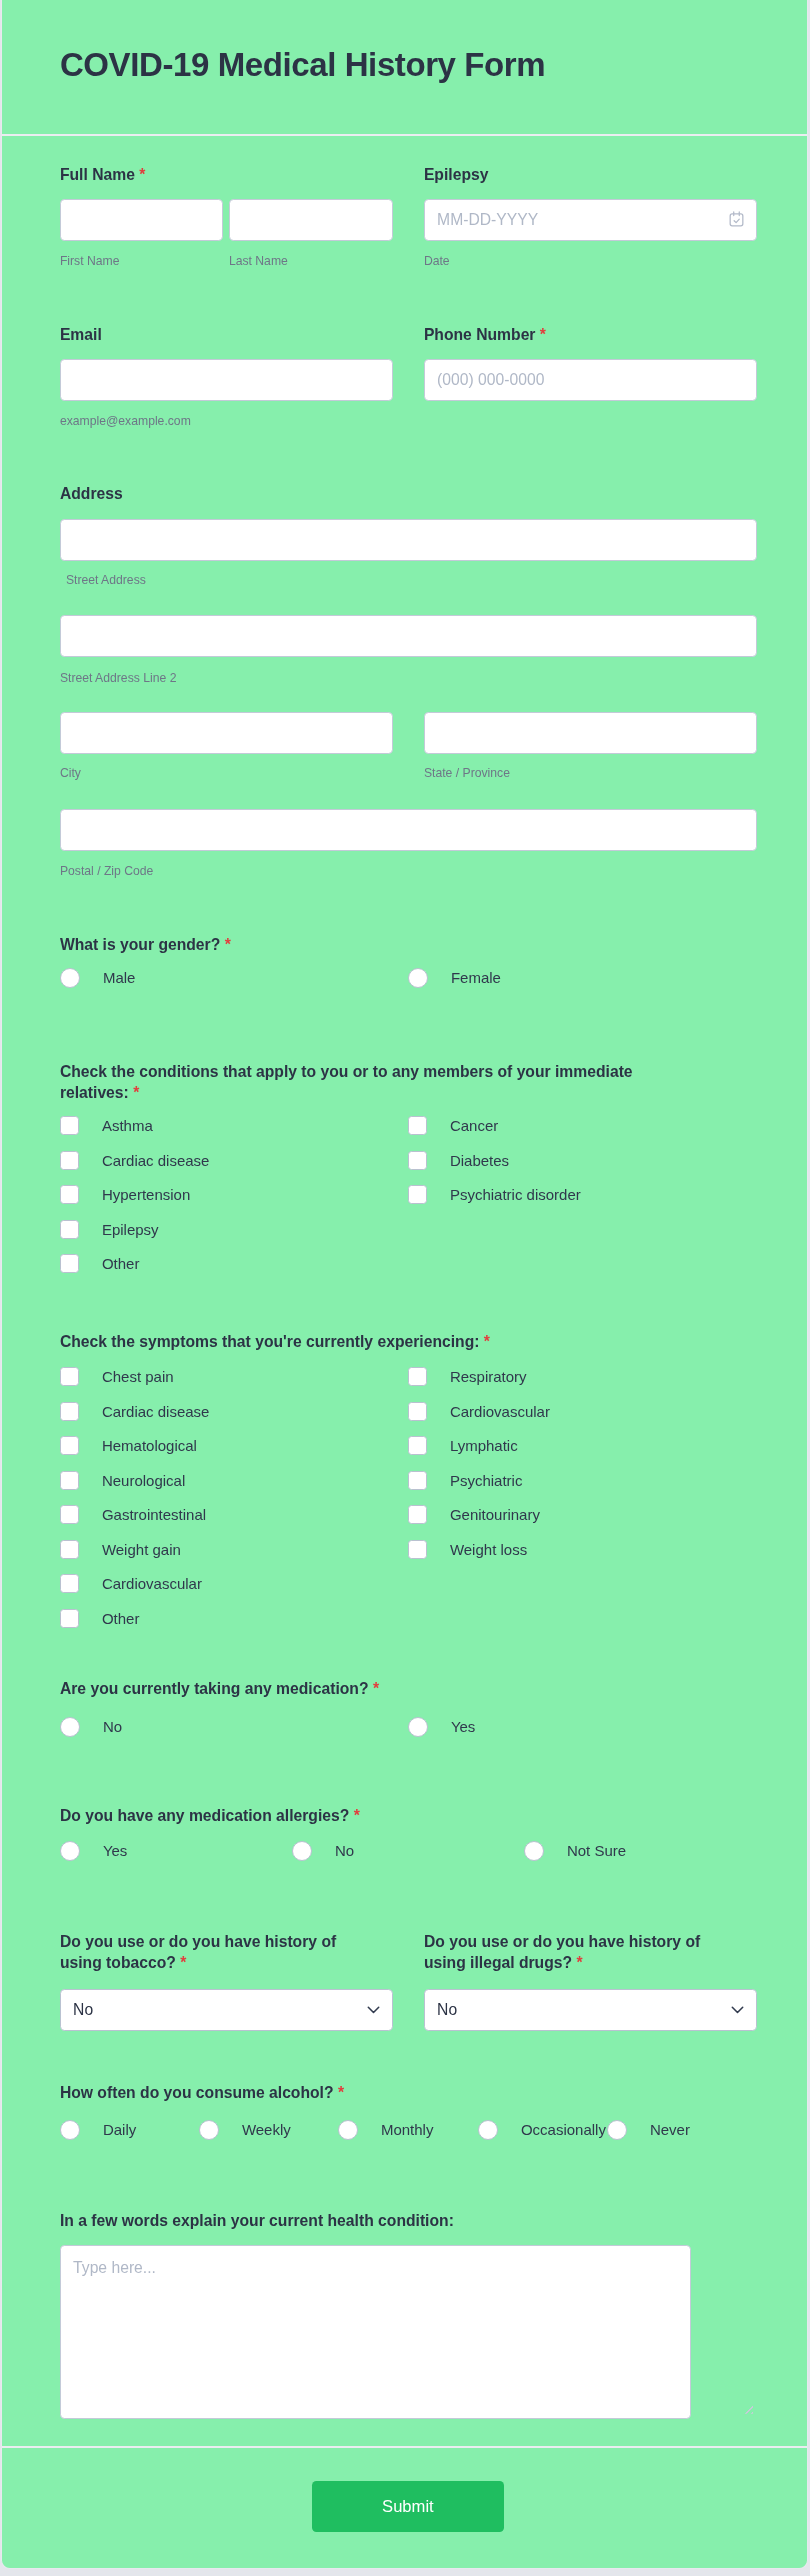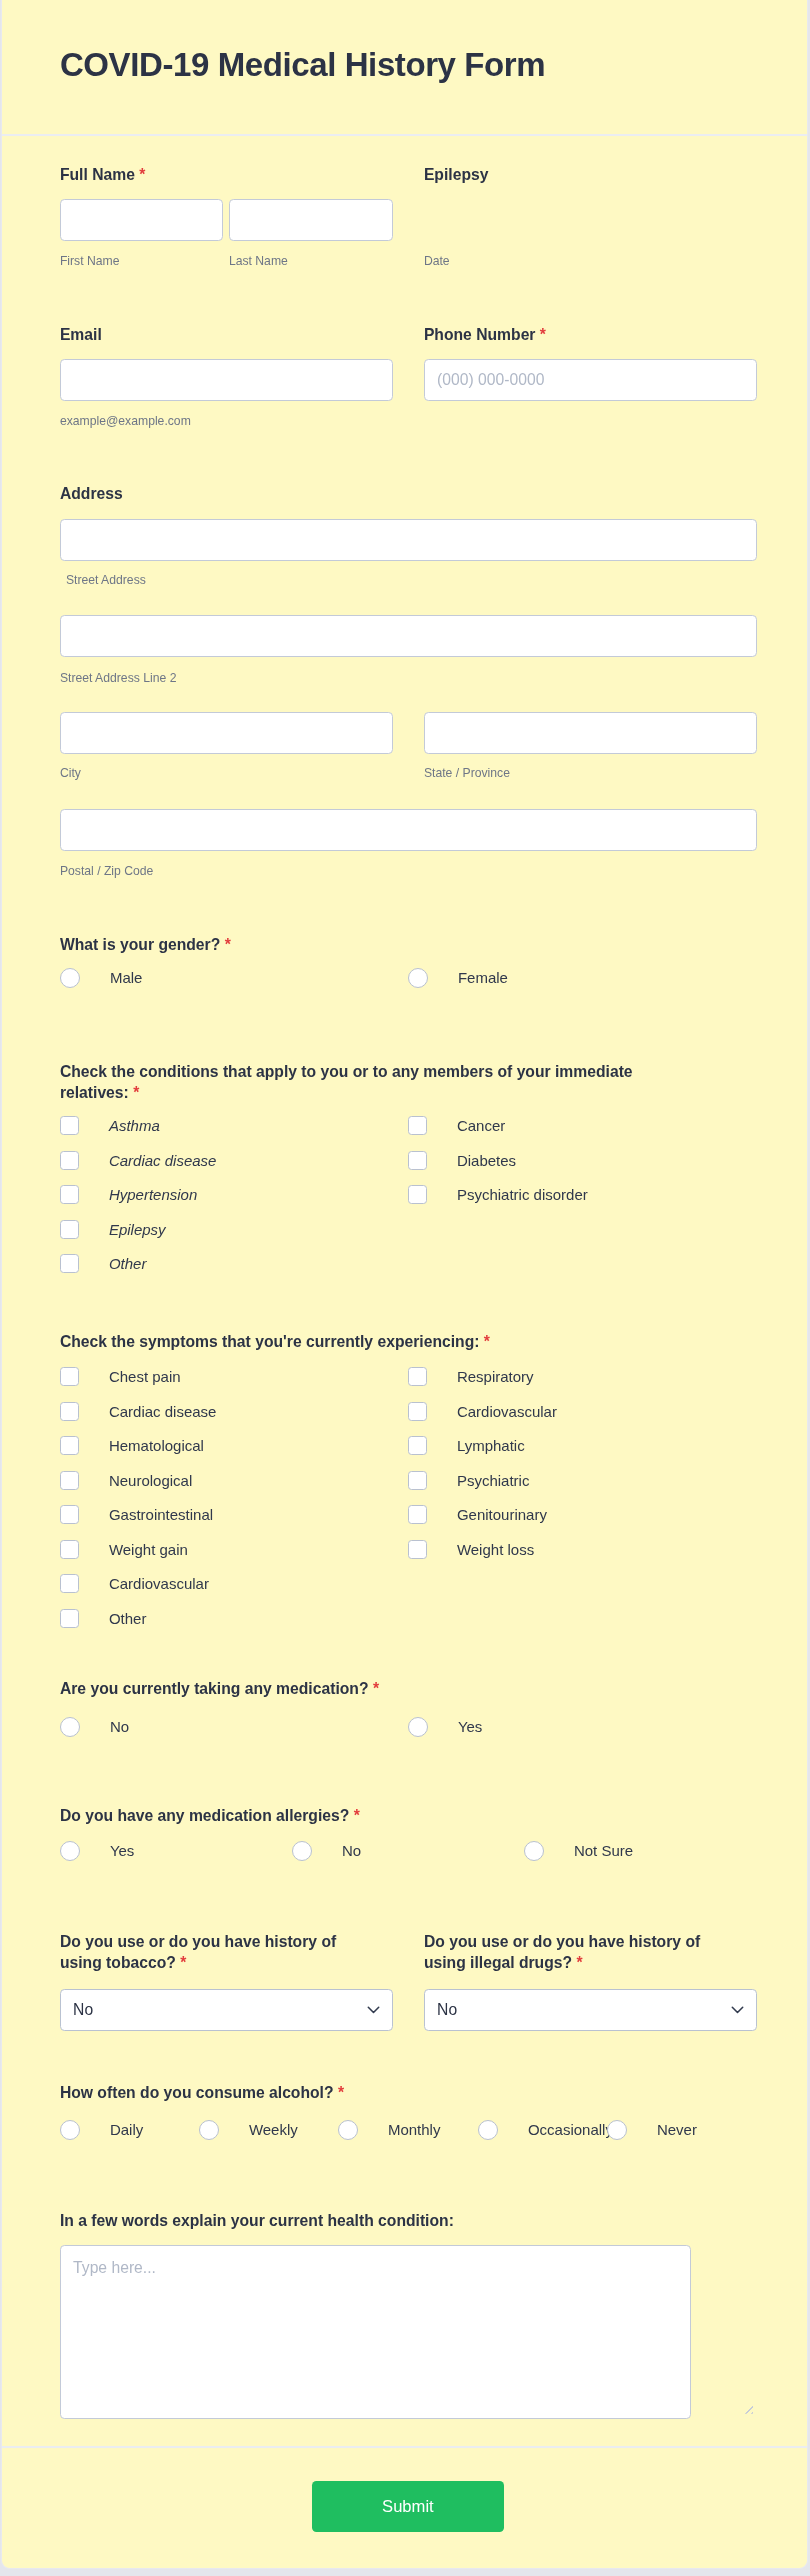--- a/index.html
+++ b/index.html
@@ -4,21 +4,21 @@
 <style>
   html,body{margin:0;padding:0;}
   body{
     width:810px;height:2576px;position:relative;overflow:hidden;
     background:#e4e6ec;
     font-family:"Liberation Sans","DejaVu Sans",sans-serif;
     -webkit-font-smoothing:antialiased;
   }
   .card{
     position:absolute;top:0;left:0.9px;width:807px;height:2569px;
-    background:#fef9c3;border:0.9px solid #e8e9ef;border-top:none;
+    background:#86efac;border:0.9px solid #e8e9ef;border-top:none;
     border-radius:0 0 8.7px 8.7px;box-sizing:border-box;
   }
   .abs{position:absolute;}
   .page-title{
     font-size:33px;font-weight:700;color:#2c3345;letter-spacing:-0.4px;line-height:40px;
   }
   .divider{left:0;width:100%;height:1.7px;background:#ebedf1;}
   .q-label{
     font-size:15.7px;font-weight:600;color:#2c3345;line-height:21px;
   }
@@ -33,21 +33,21 @@
   textarea.ti{height:174px;padding:10.5px 12.2px;resize:none;line-height:21px;}
   .option{display:flex;align-items:center;height:21px;}
   .radio{
     box-sizing:border-box;flex:0 0 auto;width:20px;height:20px;border:1.3px solid #b9c1d0;
     border-radius:50%;background:#fff;
   }
   .checkbox{
     box-sizing:border-box;flex:0 0 auto;width:19px;height:19px;border:1.3px solid #b9c1d0;
     border-radius:3.5px;background:#fff;
   }
-  .opt-label{font-size:15px;color:#30384c;margin-left:30px;white-space:nowrap;}
+  .opt-label{font-size:15px;color:#30384c;margin-left:23px;white-space:nowrap;}
   .col{display:flex;flex-direction:column;}
   .col .option{margin-bottom:13.5px;}
   .select{
     box-sizing:border-box;width:333px;height:42px;border:0.9px solid #b9c2d1;border-radius:4.4px;
     background:#fff;display:flex;align-items:center;justify-content:space-between;
     padding:0 12.2px;cursor:pointer;
   }
   .select-value{font-size:15.7px;color:#2c3345;}
   .date-wrap{width:333px;height:42px;position:relative;}
   .date-wrap .ti{padding-right:40px;}
@@ -68,20 +68,29 @@
 
 <div class="card">
 
   <h1 class="abs page-title" style="top:45px;left:58px;margin:0;">COVID-19 Medical History Form</h1>
   <div class="abs divider" style="top:134px;"></div>
 
   <div class="abs q-label" style="top:164px;left:58px;"><span>Full Name</span><span class="star">*</span></div>
   <div class="abs q-label" style="top:164px;left:422px;">Epilepsy</div>
   <input class="abs ti" style="top: 199px; left: 58px; width: 163px;">
   <input class="abs ti" style="top: 199px; left: 227px; width: 164px;">
+  <div class="abs date-wrap" style="top:199px;left:422px;">
+    <input class="ti" placeholder="MM-DD-YYYY" style="">
+    <svg class="cal-icon" width="19" height="19" viewBox="0 0 24 24" fill="none" stroke="#b3bac9" stroke-width="1.6" stroke-linecap="round" stroke-linejoin="round">
+      <rect x="4" y="5" width="16" height="15" rx="2.5"></rect>
+      <line x1="8.5" y1="2.5" x2="8.5" y2="7"></line>
+      <line x1="15.5" y1="2.5" x2="15.5" y2="7"></line>
+      <polyline points="9,13.5 11.5,16 15.5,11.5"></polyline>
+    </svg>
+  </div>
   <div class="abs sub-label" style="top:254px;left:58px;">First Name</div>
   <div class="abs sub-label" style="top:254px;left:227px;">Last Name</div>
   <div class="abs sub-label" style="top:254px;left:422px;">Date</div>
 
   <div class="abs q-label" style="top:324px;left:58px;">Email</div>
   <div class="abs q-label" style="top:324px;left:422px;"><span>Phone Number</span><span class="star">*</span></div>
   <input class="abs ti" style="top: 359px; left: 58px; width: 333px;">
   <input class="abs ti" style="top: 359px; left: 422px; width: 333px;" placeholder="(000) 000-0000">
   <div class="abs sub-label" style="top:414px;left:58px;">example@example.com</div>
 
@@ -101,21 +110,21 @@
   <div class="abs option" style="top:967px;left:58px;">
     <span class="radio"></span>
     <span class="opt-label">Male</span>
   </div>
   <div class="abs option" style="top:967px;left:406px;">
     <span class="radio"></span>
     <span class="opt-label">Female</span>
   </div>
 
   <div class="abs q-label" style="top:1061px;left:58px;max-width:610px;"><span>Check the conditions that apply to you or to any members of your immediate relatives:</span><span class="star">*</span></div>
-  <div class="abs col" style="top:1115px;left:58px;width:349px;font-style:italic;">
+  <div class="abs col" style="top:1115px;left:58px;width:349px;">
     <div class="option">
         <span class="checkbox"></span>
         <span class="opt-label">Asthma</span>
       </div>
     <div class="option">
         <span class="checkbox"></span>
         <span class="opt-label">Cardiac disease</span>
       </div>
     <div class="option">
         <span class="checkbox"></span>

